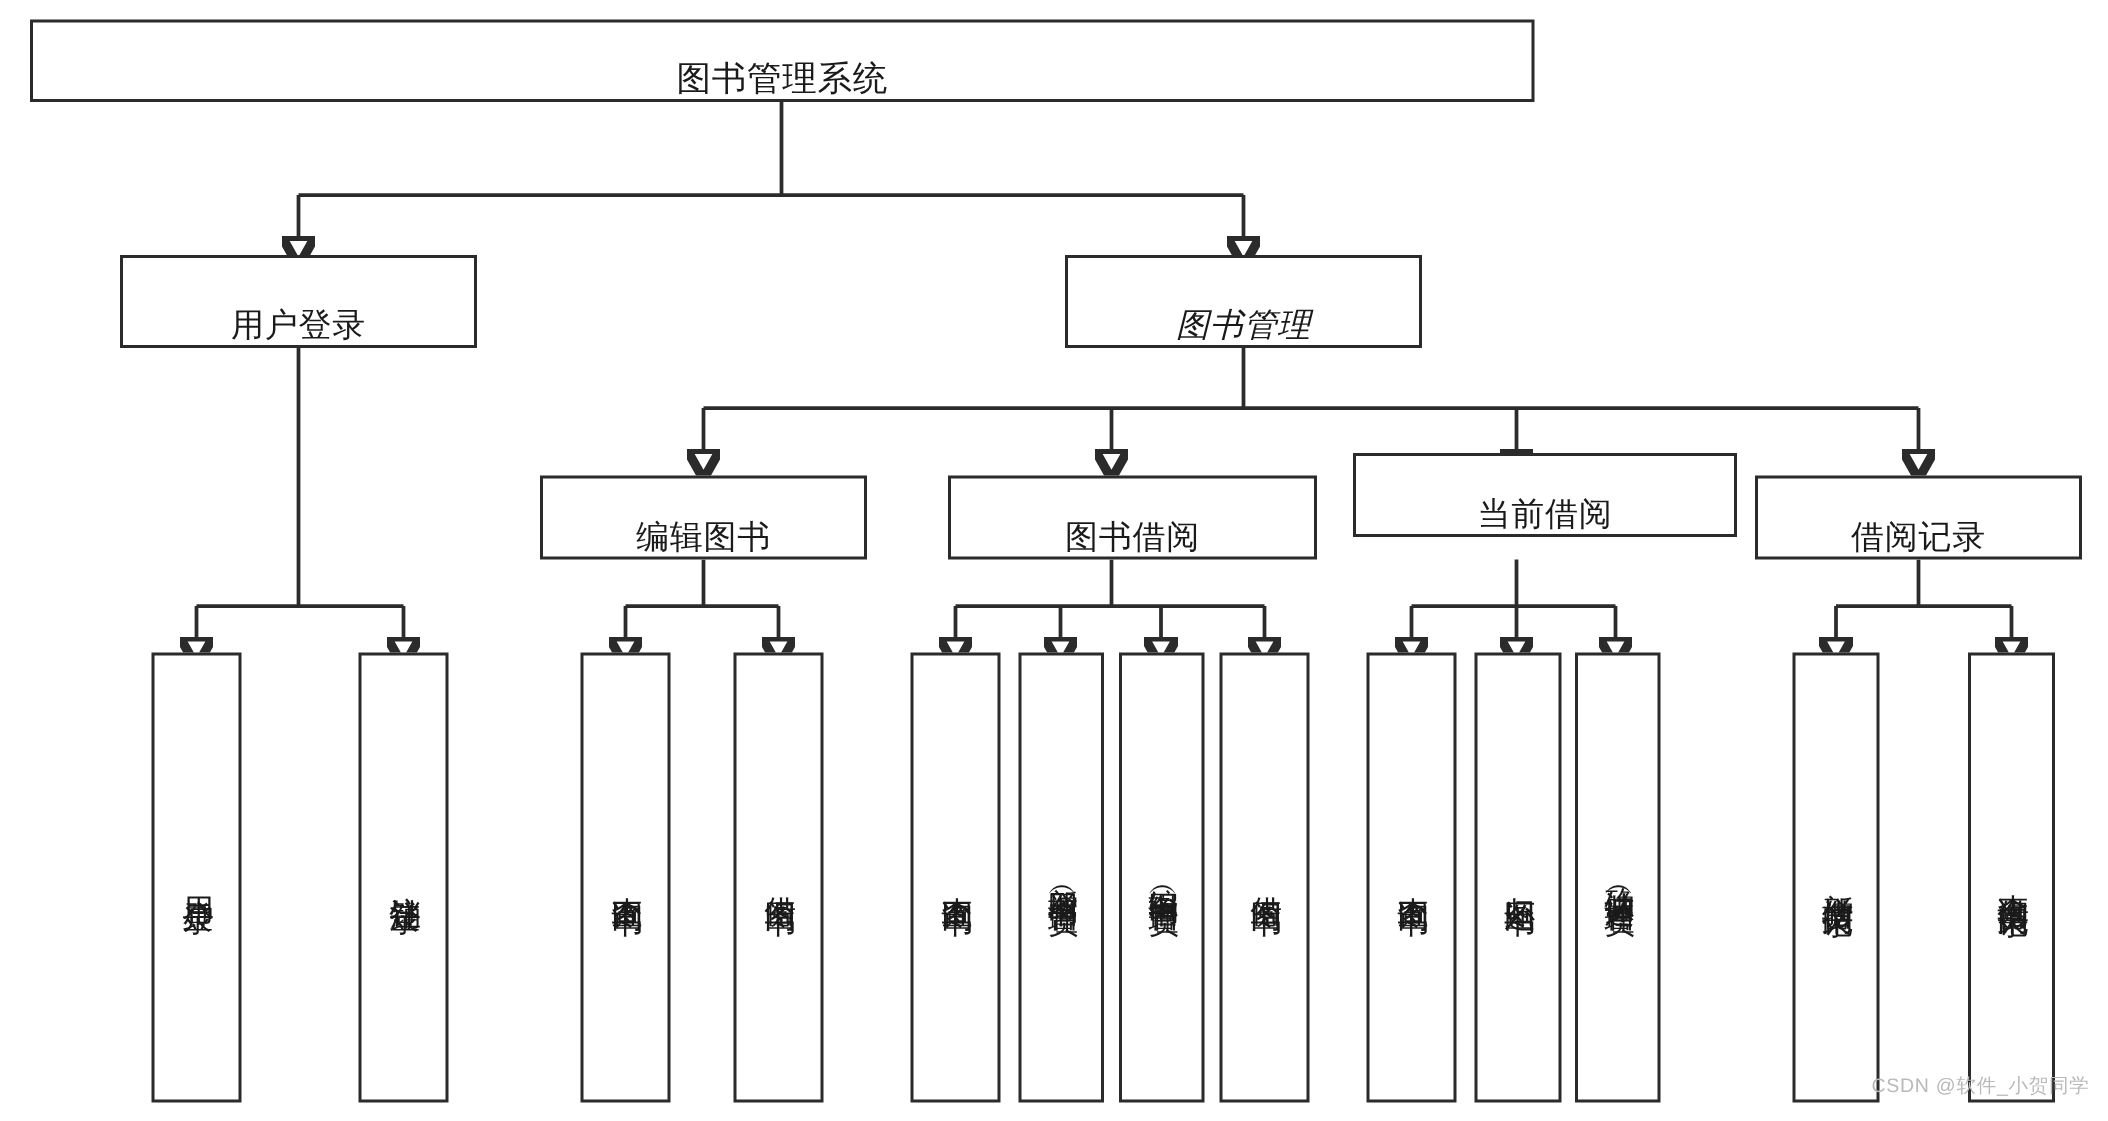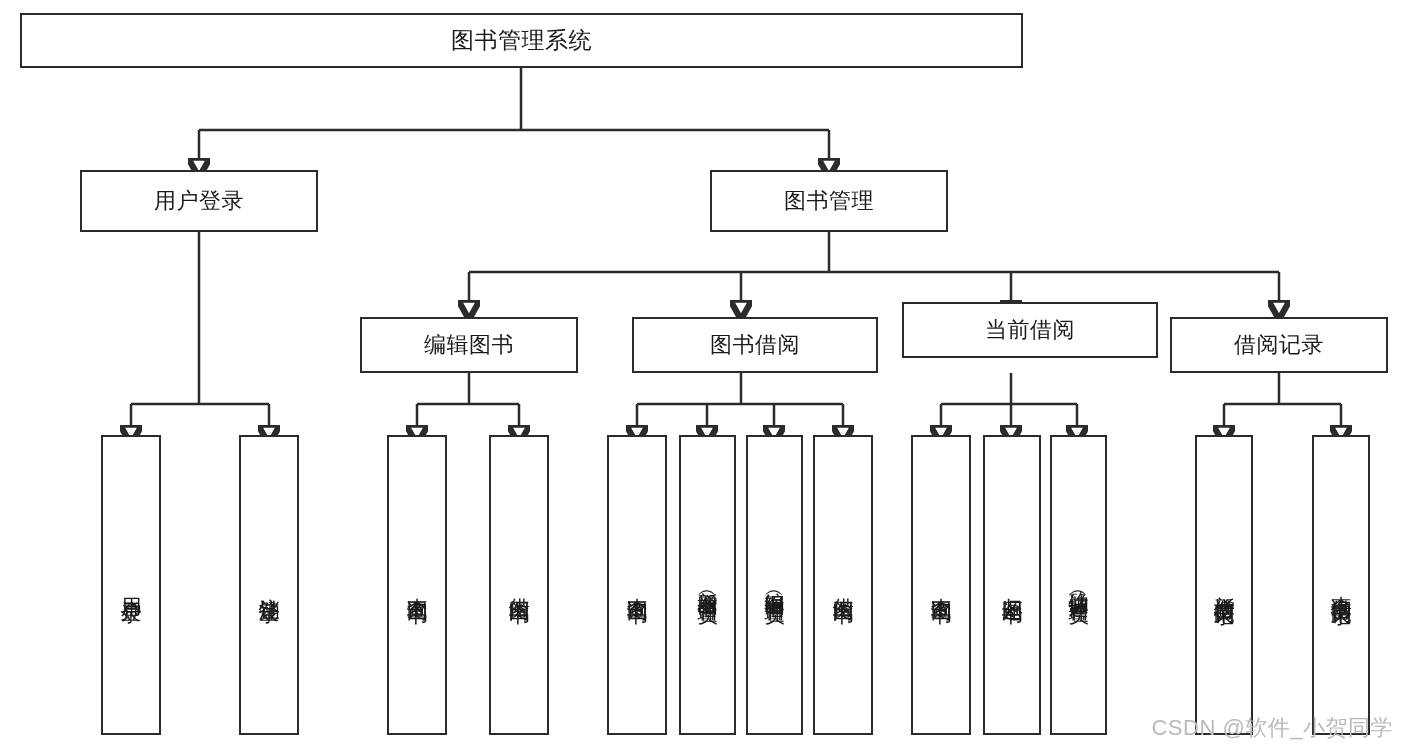--- a/index.html
+++ b/index.html
@@ -16,21 +16,21 @@
     height: 747px;
     background: #ffffff;
     overflow: hidden;
   }
   .node {
     position: absolute;
     box-sizing: border-box;
     border: 2.5px solid #2b2b2b;
     background: #ffffff;
     display: flex;
-    align-items: center;
+    align-items: flex-end;
     justify-content: center;
     color: #1a1a1a;
   }
   .node-label {
     display: block;
     text-align: center;
     line-height: 1.18;
     letter-spacing: 0.5px;
     white-space: nowrap;
   }
@@ -66,22 +66,22 @@
     pointer-events: none;
   }
   svg.links path, svg.links line {
     stroke: #2b2b2b;
     stroke-width: 2.5;
     fill: none;
   }
   .watermark {
     position: absolute;
     right: 12px;
-    bottom: 4px;
-    font-size: 22px;
+    bottom: 14px;
+    font-size: 13px;
     color: #b9b9b9;
     letter-spacing: 0.5px;
     white-space: nowrap;
   }
 </style>
 </head>
 <body>
 
 <div id="canvas">
 
@@ -133,21 +133,21 @@
     <line x1="1341" y1="404" x2="1341" y2="427" marker-end="url(#arrow)"></line>
   </svg>
 
   <div class="node horiz root" style="left:20px; top:13px; width:1003px; height:55px;">
     <span class="node-label">图书管理系统</span>
   </div>
 
   <div class="node horiz" style="left:80px; top:170px; width:238px; height:62px;">
     <span class="node-label">用户登录</span>
   </div>
-  <div class="node horiz" style="left:710px; top:170px; width:238px; height:62px;">
+  <div class="node horiz" style="left:710px; top:170px; width:238px; height:62px;font-style:italic;">
     <span class="node-label">图书管理</span>
   </div>
 
   <div class="node horiz" style="left:360px; top:317px; width:218px; height:56px;">
     <span class="node-label">编辑图书</span>
   </div>
   <div class="node horiz" style="left:632px; top:317px; width:246px; height:56px;">
     <span class="node-label">图书借阅</span>
   </div>
   <div class="node horiz" style="left:902px; top:302px; width:256px; height:56px;">

